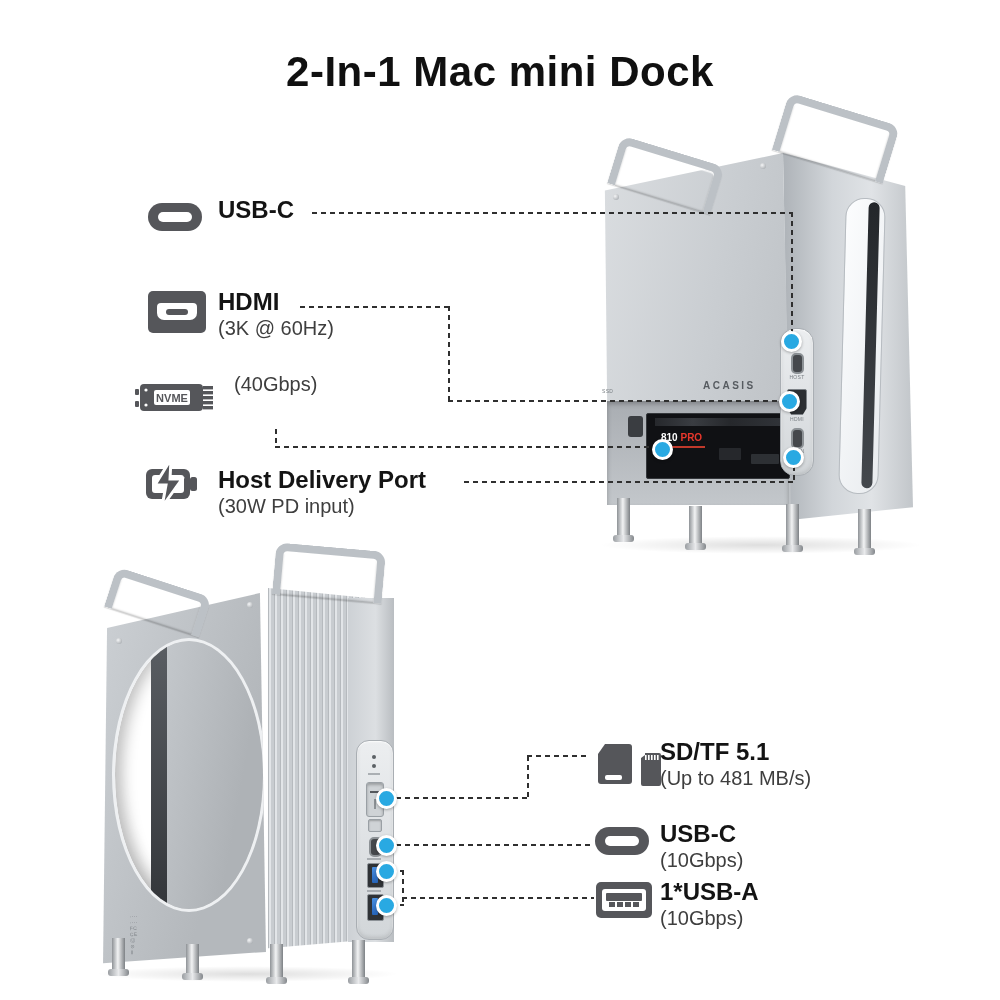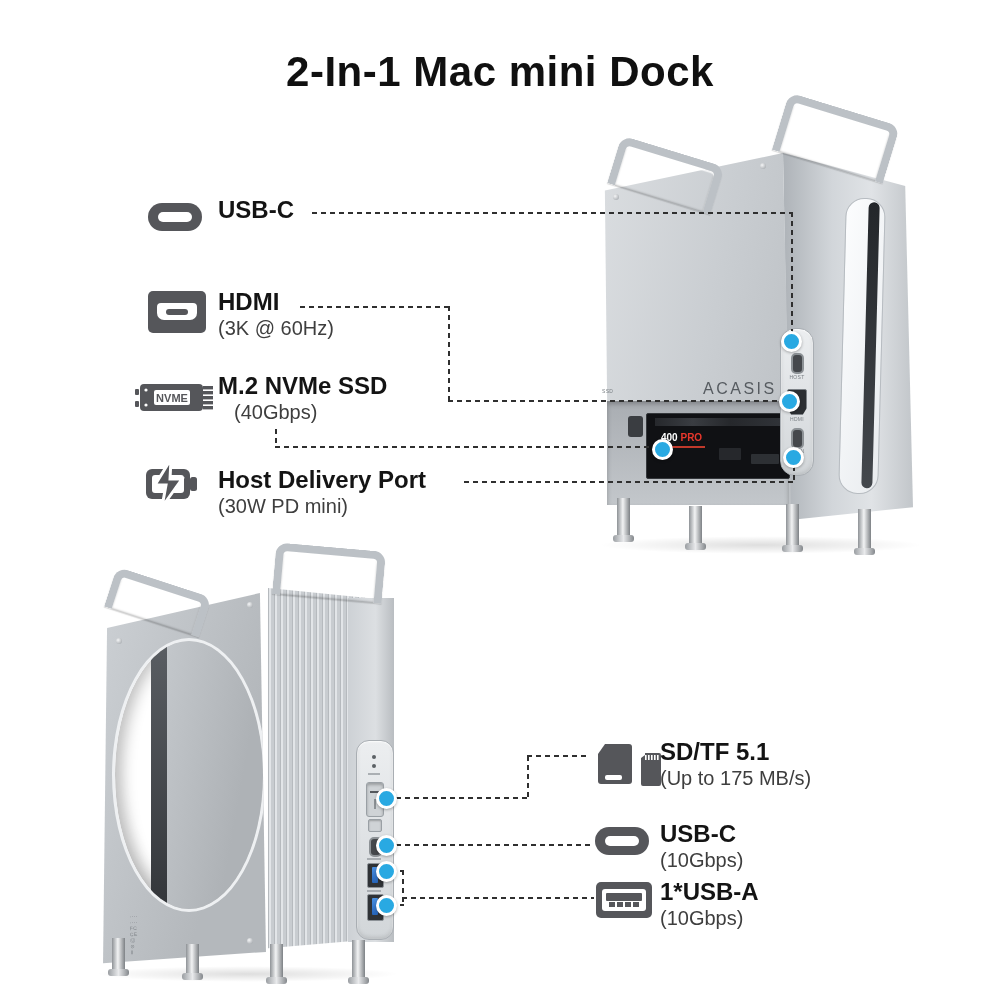--- a/index.html
+++ b/index.html
@@ -70,48 +70,47 @@
     <circle cx="12" cy="29" r="1.6" fill="#fff"></circle>
     <rect x="69" y="10" width="10" height="3.4" fill="#55565a"></rect>
     <rect x="69" y="15" width="10" height="3.4" fill="#55565a"></rect>
     <rect x="69" y="20" width="10" height="3.4" fill="#55565a"></rect>
     <rect x="69" y="25" width="10" height="3.4" fill="#55565a"></rect>
     <rect x="69" y="30" width="10" height="3.4" fill="#55565a"></rect>
     <rect x="20" y="14" width="36" height="15" rx="2" fill="#fff"></rect>
     <text x="38" y="26" font-family="Liberation Sans,sans-serif" font-size="11" font-weight="bold" fill="#55565a" text-anchor="middle">NVME</text>
   </svg>
   <div class="abs" style="left:218px;top:372px">
-    <div class="lbl">M.2 NVMe SSD</div>
     <div class="sub" style="padding-left:16px">(40Gbps)</div>
   </div>
 
   <svg class="icon" style="left:142px;top:458px" width="62" height="50" viewBox="0 0 62 50">
     <rect x="4" y="11" width="44" height="30" rx="6" fill="#55565a"></rect>
     <rect x="10" y="17" width="32" height="18" rx="3" fill="#fff"></rect>
     <rect x="48" y="19" width="7" height="14" rx="2.5" fill="#55565a"></rect>
     <path d="M29 1 L13 27 L24 27 L20 49 L40 21 L28 21 Z" fill="#55565a" stroke="#fff" stroke-width="3"></path>
   </svg>
   <div class="abs" style="left:218px;top:466px">
     <div class="lbl">Host Delivery Port</div>
-    <div class="sub">(30W PD mini)</div>
+    <div class="sub">(30W PD input)</div>
   </div>
 
   <svg class="icon" style="left:592px;top:740px" width="72" height="52" viewBox="0 0 72 52">
     <path d="M13 4 h24 a3 3 0 0 1 3 3 v34 a3 3 0 0 1 -3 3 h-28 a3 3 0 0 1 -3 -3 v-27 z" fill="#55565a"></path>
     <rect x="13" y="35" width="17" height="5" rx="2" fill="#fff"></rect>
     <path d="M49 18 l4 -3 v-2 h14 a2 2 0 0 1 2 2 v29 a2 2 0 0 1 -2 2 h-16 a2 2 0 0 1 -2 -2 z" fill="#55565a"></path>
     <rect x="53" y="15" width="1.6" height="5" fill="#fff"></rect>
       <rect x="56" y="15" width="1.6" height="5" fill="#fff"></rect>
     <rect x="59" y="15" width="1.6" height="5" fill="#fff"></rect>
       <rect x="62" y="15" width="1.6" height="5" fill="#fff"></rect>
     <rect x="65" y="15" width="1.6" height="5" fill="#fff"></rect>
   </svg>
   <div class="abs" style="left:660px;top:738px">
     <div class="lbl">SD/TF 5.1</div>
-    <div class="sub">(Up to 175 MB/s)</div>
+    <div class="sub">(Up to 481 MB/s)</div>
   </div>
 
   <svg class="icon" style="left:594px;top:826px" width="56" height="30" viewBox="0 0 56 30">
     <rect x="1" y="1" width="54" height="28" rx="14" fill="#55565a"></rect>
     <rect x="11" y="10" width="34" height="10" rx="5" fill="#fff"></rect>
   </svg>
   <div class="abs" style="left:660px;top:820px">
     <div class="lbl">USB-C</div>
     <div class="sub">(10Gbps)</div>
   </div>
@@ -174,31 +173,31 @@
       <div class="abs" style="left:22px;top:3px;width:11px;height:286px;border-radius:8px;
            background:linear-gradient(180deg,#23262a,#44484d)"></div>
     </div>
 
     <div class="face" style="left:603px;top:153px;width:188px;height:374px;
          clip-path:polygon(1% 10%,95.7% 0,100% 94%,2.7% 90%);
          background:linear-gradient(100deg,#dadde0,#c9cdd1 55%,#bcc0c4)"></div>
     <div class="screw" style="left:613px;top:194px"></div>
     <div class="screw" style="left:760px;top:163px"></div>
 
-    <div class="abs" style="left:703px;top:380px;font-size:16px;font-weight:400;letter-spacing:2.5px;color:#565b60">ACASIS</div>
+    <div class="abs" style="left:703px;top:380px;font-size:10px;font-weight:700;letter-spacing:2.5px;color:#565b60">ACASIS</div>
     <div class="tinylabel" style="left:602px;top:388px">SSD</div>
 
     <div class="face" style="left:607px;top:401px;width:182px;height:104px;
          background:linear-gradient(180deg,#a9adb2,#c3c7cb);box-shadow:inset 0 3px 5px rgba(0,0,0,.25)">
       <div class="abs" style="left:21px;top:15px;width:15px;height:21px;border-radius:3px;background:#3a3d41"></div>
       <div class="abs" style="left:146px;top:18px;width:15px;height:21px;border-radius:3px;background:#3a3d41"></div>
       <div class="abs" style="left:39px;top:12px;width:142px;height:64px;background:#101114;border:1px solid #34373b;border-radius:2px;overflow:hidden">
         <div class="abs" style="left:8px;top:4px;width:126px;height:8px;background:linear-gradient(90deg,#26282c,#3a3d42 30%,#26282c 60%,#303338)"></div>
         <div class="abs" style="left:14px;top:18px;font-size:10px;font-weight:700;color:#fff;white-space:nowrap">
-          <span>400</span>
+          <span>810</span>
           <span style="color:#e8372c">PRO</span>
         </div>
         <div class="abs" style="left:14px;top:32px;width:44px;height:2px;background:#c0392b"></div>
         <div class="abs" style="left:72px;top:34px;width:22px;height:12px;background:#26282c;border-radius:1px"></div>
         <div class="abs" style="left:104px;top:40px;width:28px;height:10px;background:#2d3034;border-radius:1px"></div>
       </div>
     </div>
 
     <div class="portstrip" style="left:780px;top:328px;width:32px;height:146px;border-radius:15px">
       <div class="usbc-port" style="left:10px;top:24px;width:9px;height:17px"></div>

